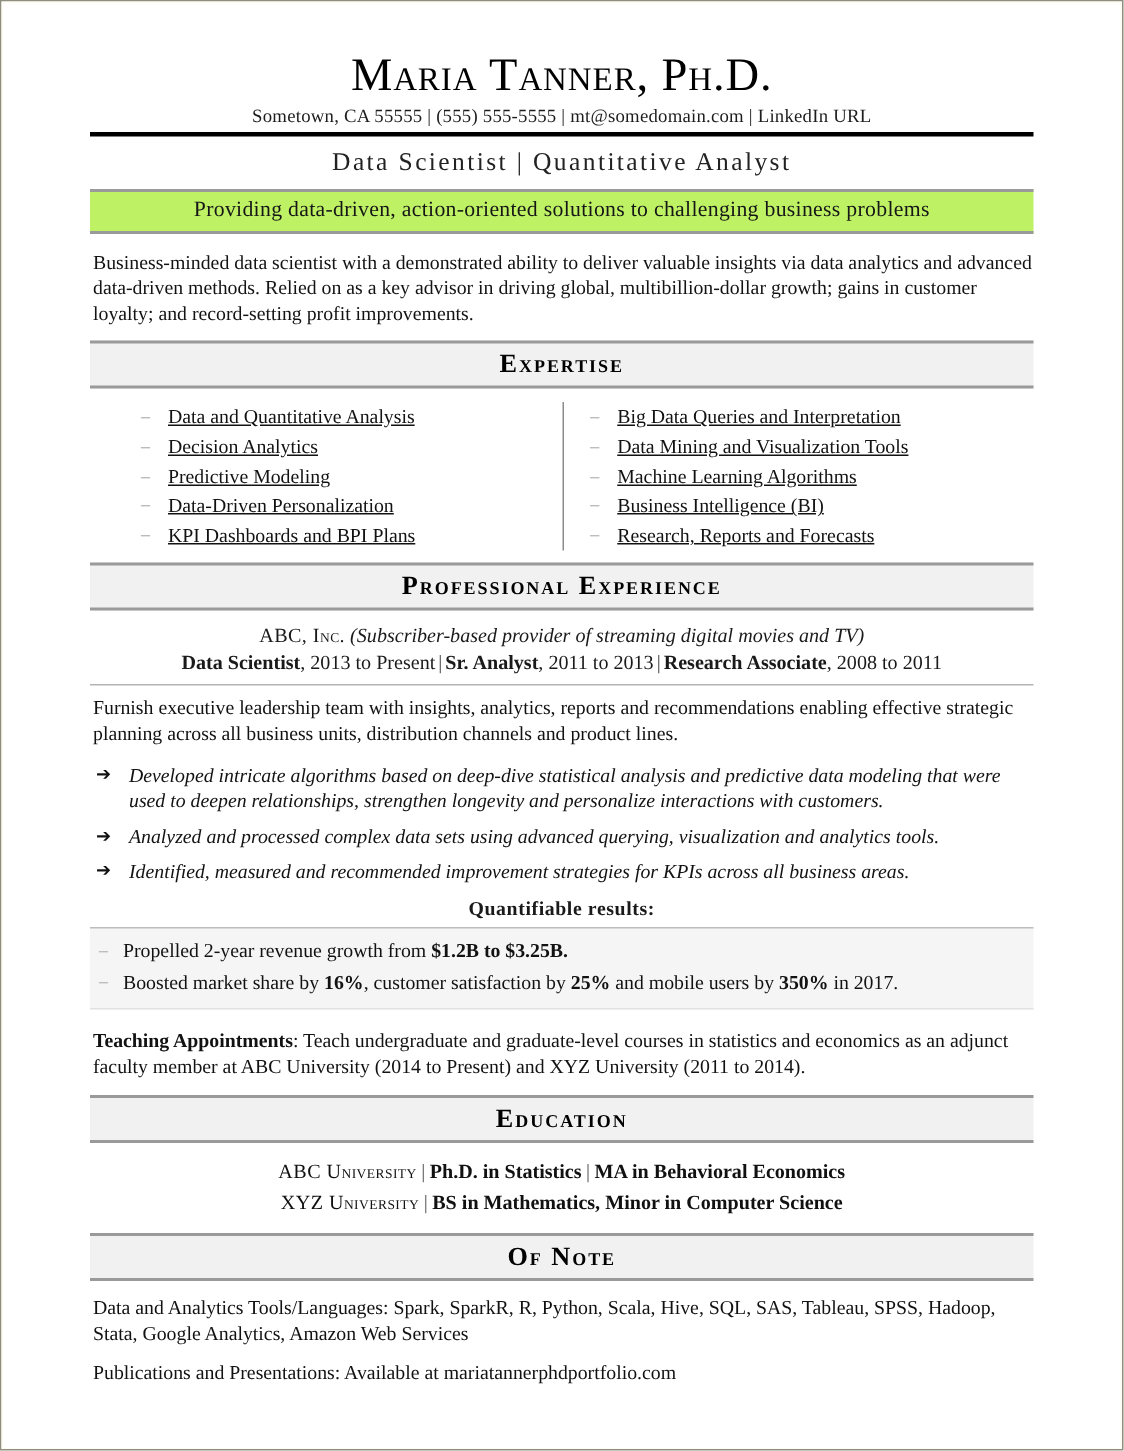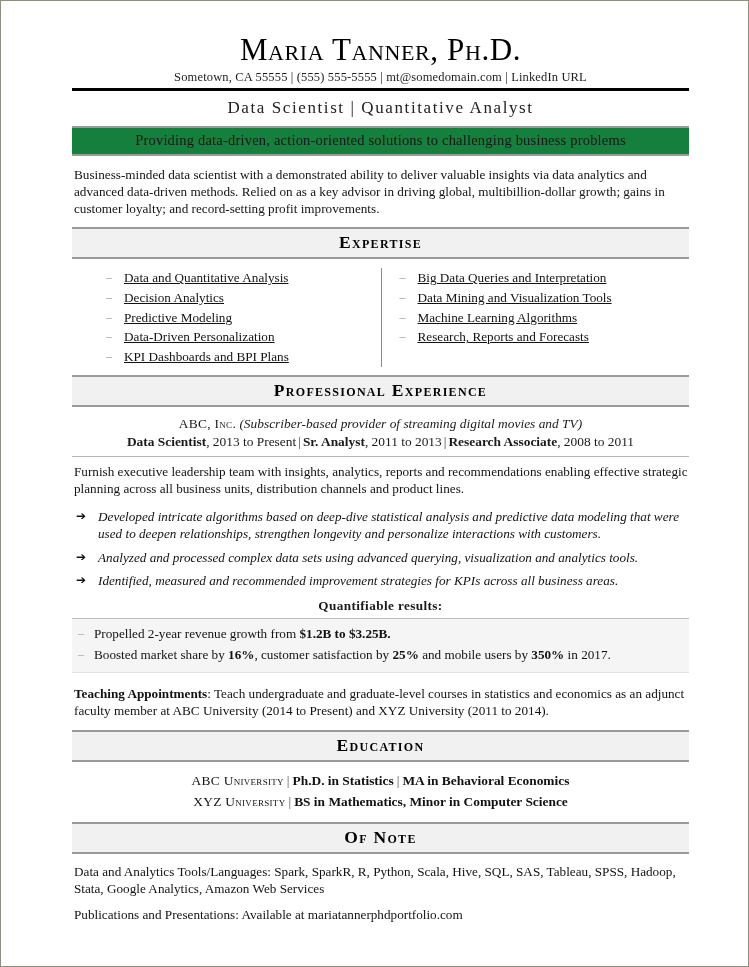--- a/index.html
+++ b/index.html
@@ -22,21 +22,20 @@
     background: #ffffff;
     border: 1px solid #8e8e7e;
     padding: 0;
   }
   .page-inner {
     position: absolute;
     left: 0; top: 0; right: 0; bottom: 0;
     border: 1px solid #fdfdf4;
     box-sizing: border-box;
     padding: 24px 58px 0 58px;
-    margin-left: 12px;
   }
 
   
   .name {
     text-align: center;
     font-variant: small-caps;
     font-size: 31px;
     letter-spacing: 0.6px;
     line-height: 1.15;
     margin: 6px 0 2px 0;
@@ -55,21 +54,21 @@
     margin: 0 0 0 0;
   }
   .headline {
     text-align: center;
     font-size: 17px;
     letter-spacing: 1.6px;
     color: #222;
     padding: 7px 0 8px 0;
   }
   .tagline-bar {
-    background: #15803d;
+    background: #bef264;
     border-top: 2px solid #9a9a9a;
     border-bottom: 2px solid #9a9a9a;
     text-align: center;
     font-size: 14.5px;
     letter-spacing: 0.2px;
     padding: 4px 0 5px 0;
     color: #161616;
   }
   .summary {
     font-size: 13.2px;
@@ -244,20 +243,21 @@
           <div class="exp-item">Data and Quantitative Analysis</div>
           <div class="exp-item">Decision Analytics</div>
           <div class="exp-item">Predictive Modeling</div>
           <div class="exp-item">Data-Driven Personalization</div>
           <div class="exp-item">KPI Dashboards and BPI Plans</div>
         </div>
     <div class="exp-col right" id="exp-right">
           <div class="exp-item">Big Data Queries and Interpretation</div>
           <div class="exp-item">Data Mining and Visualization Tools</div>
           <div class="exp-item">Machine Learning Algorithms</div>
+          <div class="exp-item">Business Intelligence (BI)</div>
           <div class="exp-item">Research, Reports and Forecasts</div>
         </div>
   </div>
 
   <div class="section-bar">Professional Experience</div>
   <div class="employer">
     <span class="co">ABC, Inc.</span>
     <span class="desc">(Subscriber-based provider of streaming digital movies and TV)</span>
   </div>
   <div class="titles" id="titles-line"><b>Data Scientist</b><span>, 2013 to Present</span><span class="sep">|</span><b>Sr. Analyst</b><span>, 2011 to 2013</span><span class="sep">|</span><b>Research Associate</b><span>, 2008 to 2011</span></div>

